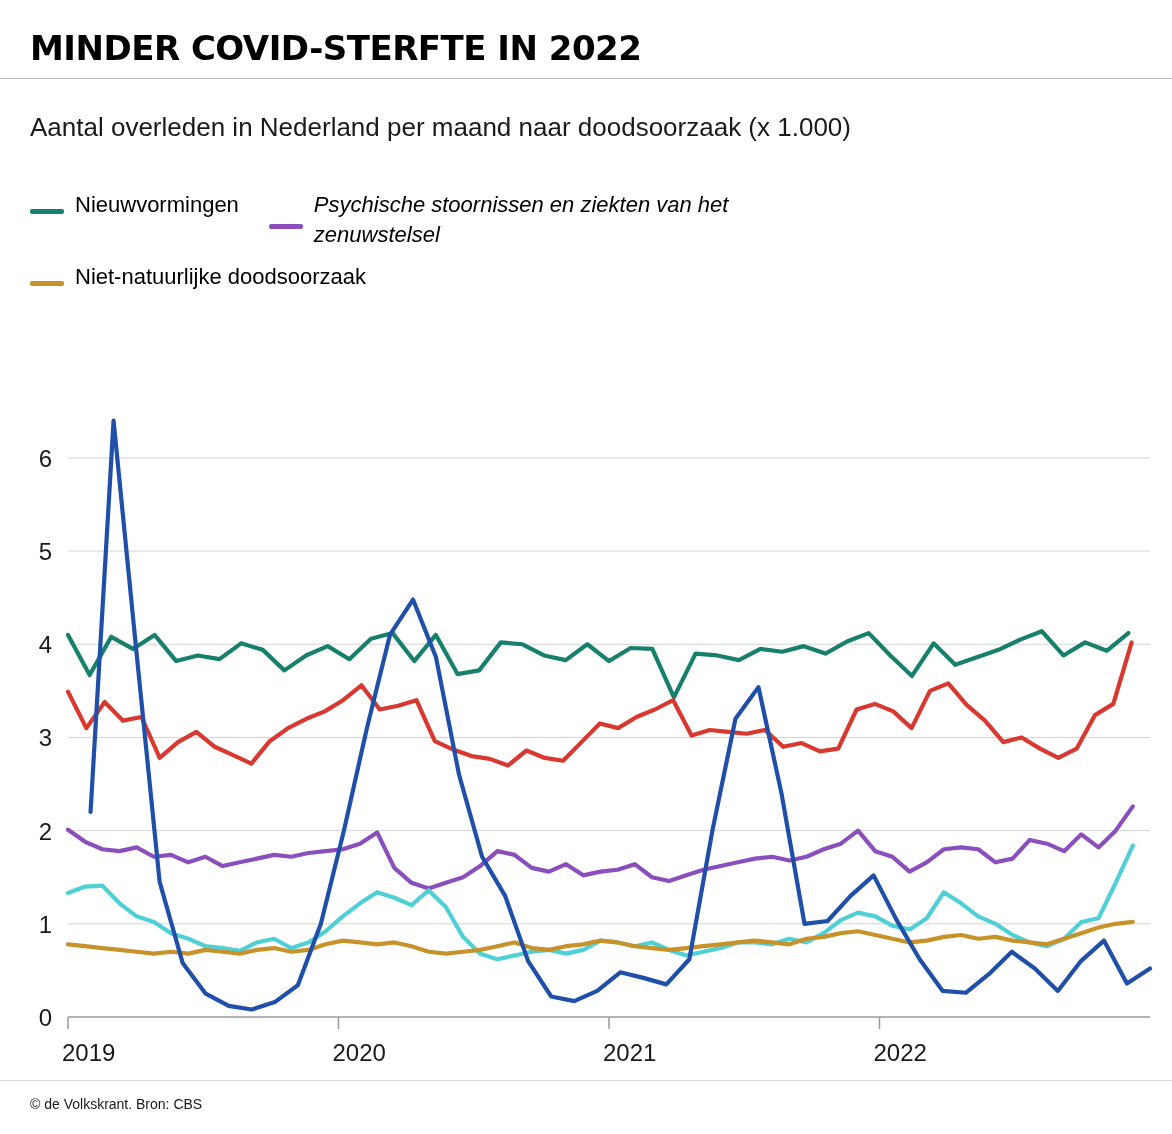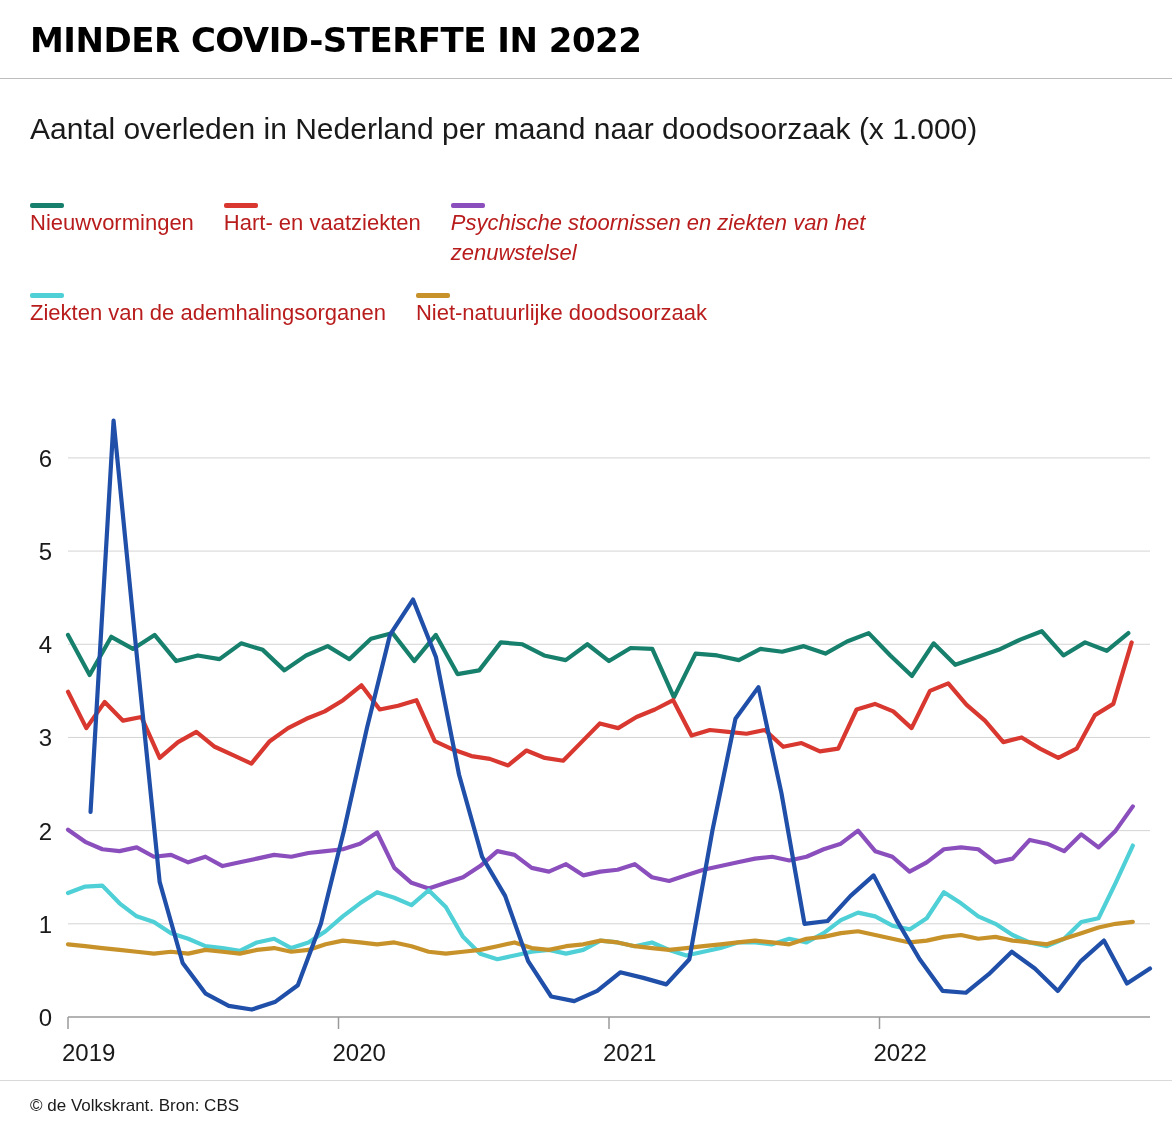--- a/index.html
+++ b/index.html
@@ -16,62 +16,61 @@
   }
   .page {
     position: relative;
     width: 1172px;
     height: 1134px;
     box-sizing: border-box;
   }
   .title {
     position: absolute;
     left: 30px;
-    top: 20px;
+    top: 28px;
     font-size: 34px;
     font-weight: bold;
     letter-spacing: -0.5px;
     color: #000000;
     text-transform: uppercase;
     font-family: "DejaVu Sans", sans-serif;
   }
   .rule-top {
     position: absolute;
     left: 0;
     top: 78px;
     width: 1172px;
     height: 1px;
     background: #bdbdbd;
   }
   .subtitle {
     position: absolute;
     left: 30px;
     top: 112px;
-    font-size: 30px;
+    font-size: 26px;
     color: #1a1a1a;
   }
   .legend {
     position: absolute;
     left: 30px;
     top: 190px;
     width: 1110px;
   }
   .legend-row {
     display: flex;
     align-items: flex-start;
     margin-bottom: 12px;
   }
   .legend-item {
     display: flex;
-    align-items: flex-start;
+    align-items: center;
     margin-right: 30px;
     font-size: 22px;
     line-height: 30px;
-    color: #b91c1c;
-    flex-direction: column;
+    color: #000000;
   }
   .legend-swatch {
     width: 34px;
     height: 5px;
     border-radius: 2px;
     margin-top: 13px;
     margin-right: 11px;
     flex: 0 0 auto;
   }
   .legend-label {
@@ -117,21 +116,21 @@
   .series-path {
     fill: none;
     stroke-width: 4.2;
     stroke-linejoin: round;
     stroke-linecap: round;
   }
   .footer {
     position: absolute;
     left: 30px;
     top: 1096px;
-    font-size: 17px;
+    font-size: 14px;
     color: #1a1a1a;
   }
   .rule-bottom {
     position: absolute;
     left: 0;
     top: 1080px;
     width: 1172px;
     height: 1px;
     background: #d9d9d9;
   }
@@ -145,33 +144,25 @@
   <div class="rule-top"></div>
   <div class="subtitle">Aantal overleden in Nederland per maand naar doodsoorzaak (x 1.000)</div>
 
   <div class="legend" id="legend">
       <div class="legend-row">
         <div class="legend-item">
           <span class="legend-swatch" style="background: rgb(23, 128, 109);"></span>
           <span class="legend-label">Nieuwvormingen</span>
         </div>
         <div class="legend-item">
-          <span class="legend-swatch" style="background: rgb(216, 56, 47);"></span>
-          <span class="legend-label">Hart- en vaatziekten</span>
-        </div>
-        <div class="legend-item">
           <span class="legend-swatch" style="background: rgb(139, 79, 189);"></span>
           <span class="legend-label wrap">Psychische stoornissen en ziekten van het zenuwstelsel</span>
         </div>
       </div>
       <div class="legend-row">
-        <div class="legend-item">
-          <span class="legend-swatch" style="background: rgb(79, 208, 214);"></span>
-          <span class="legend-label">Ziekten van de ademhalingsorganen</span>
-        </div>
         <div class="legend-item">
           <span class="legend-swatch" style="background: rgb(200, 146, 42);"></span>
           <span class="legend-label">Niet-natuurlijke doodsoorzaak</span>
         </div>
       </div>
     </div>
 
   <div class="chart-wrap">
     <svg class="chart" id="chart-svg" width="1172" height="700" viewBox="0 0 1172 700">
         <line x1="68" y1="645" x2="1150" y2="645" class="zeroline"></line>

